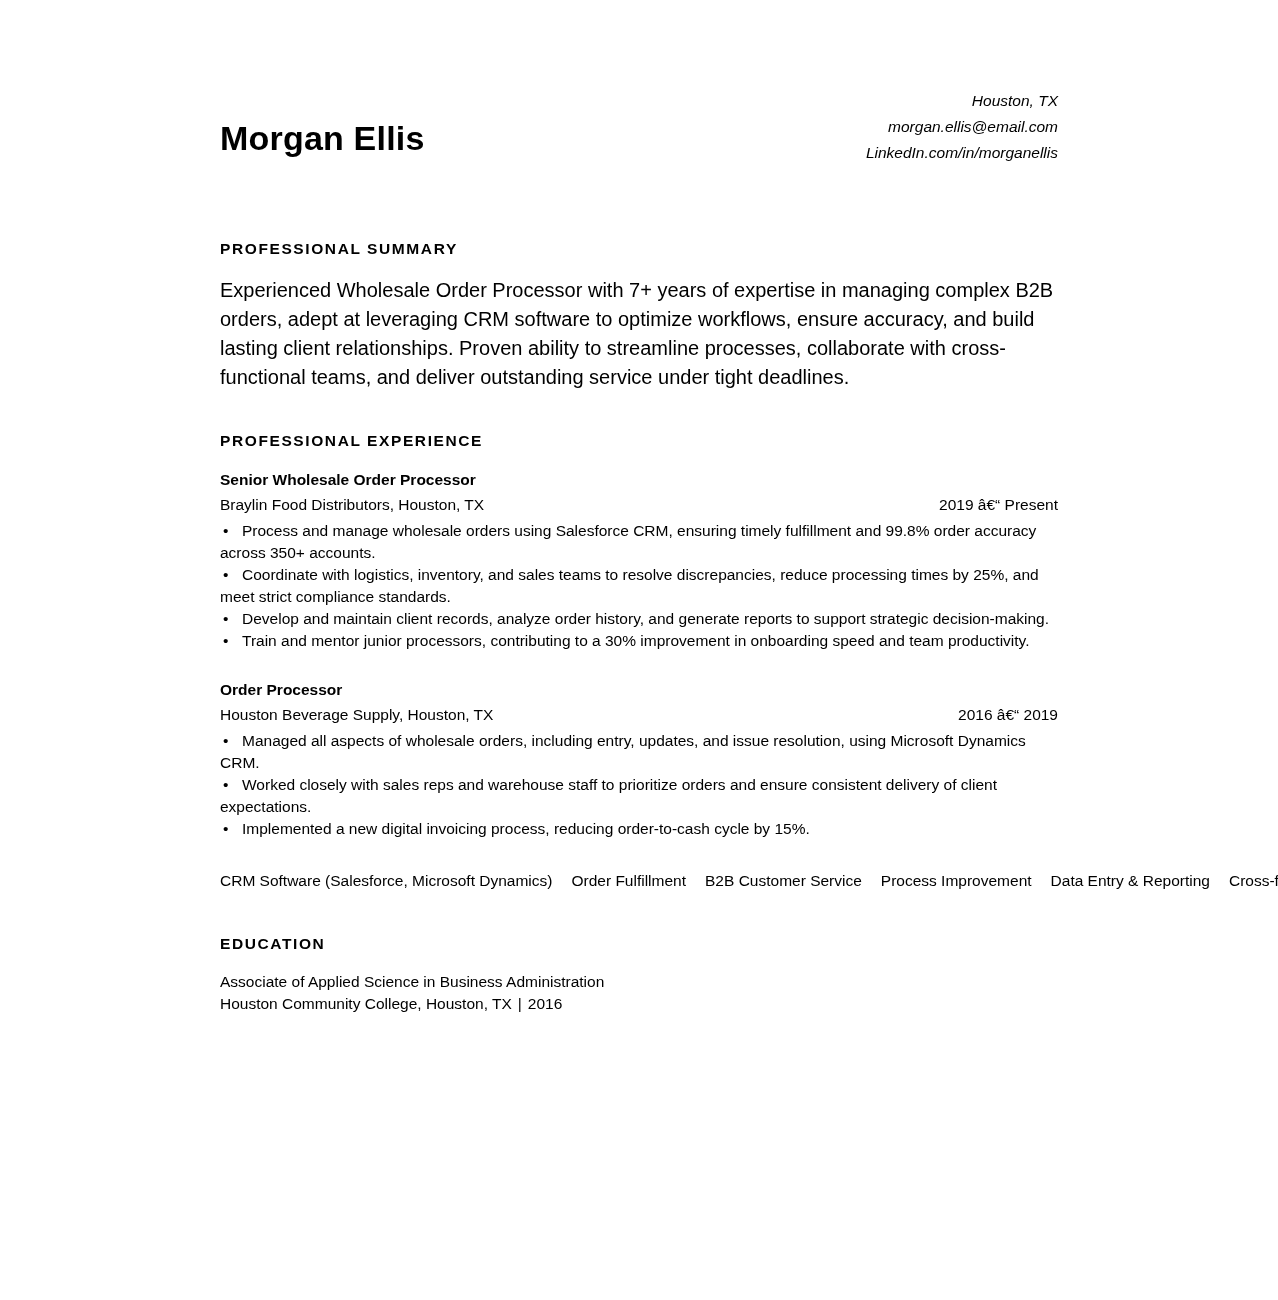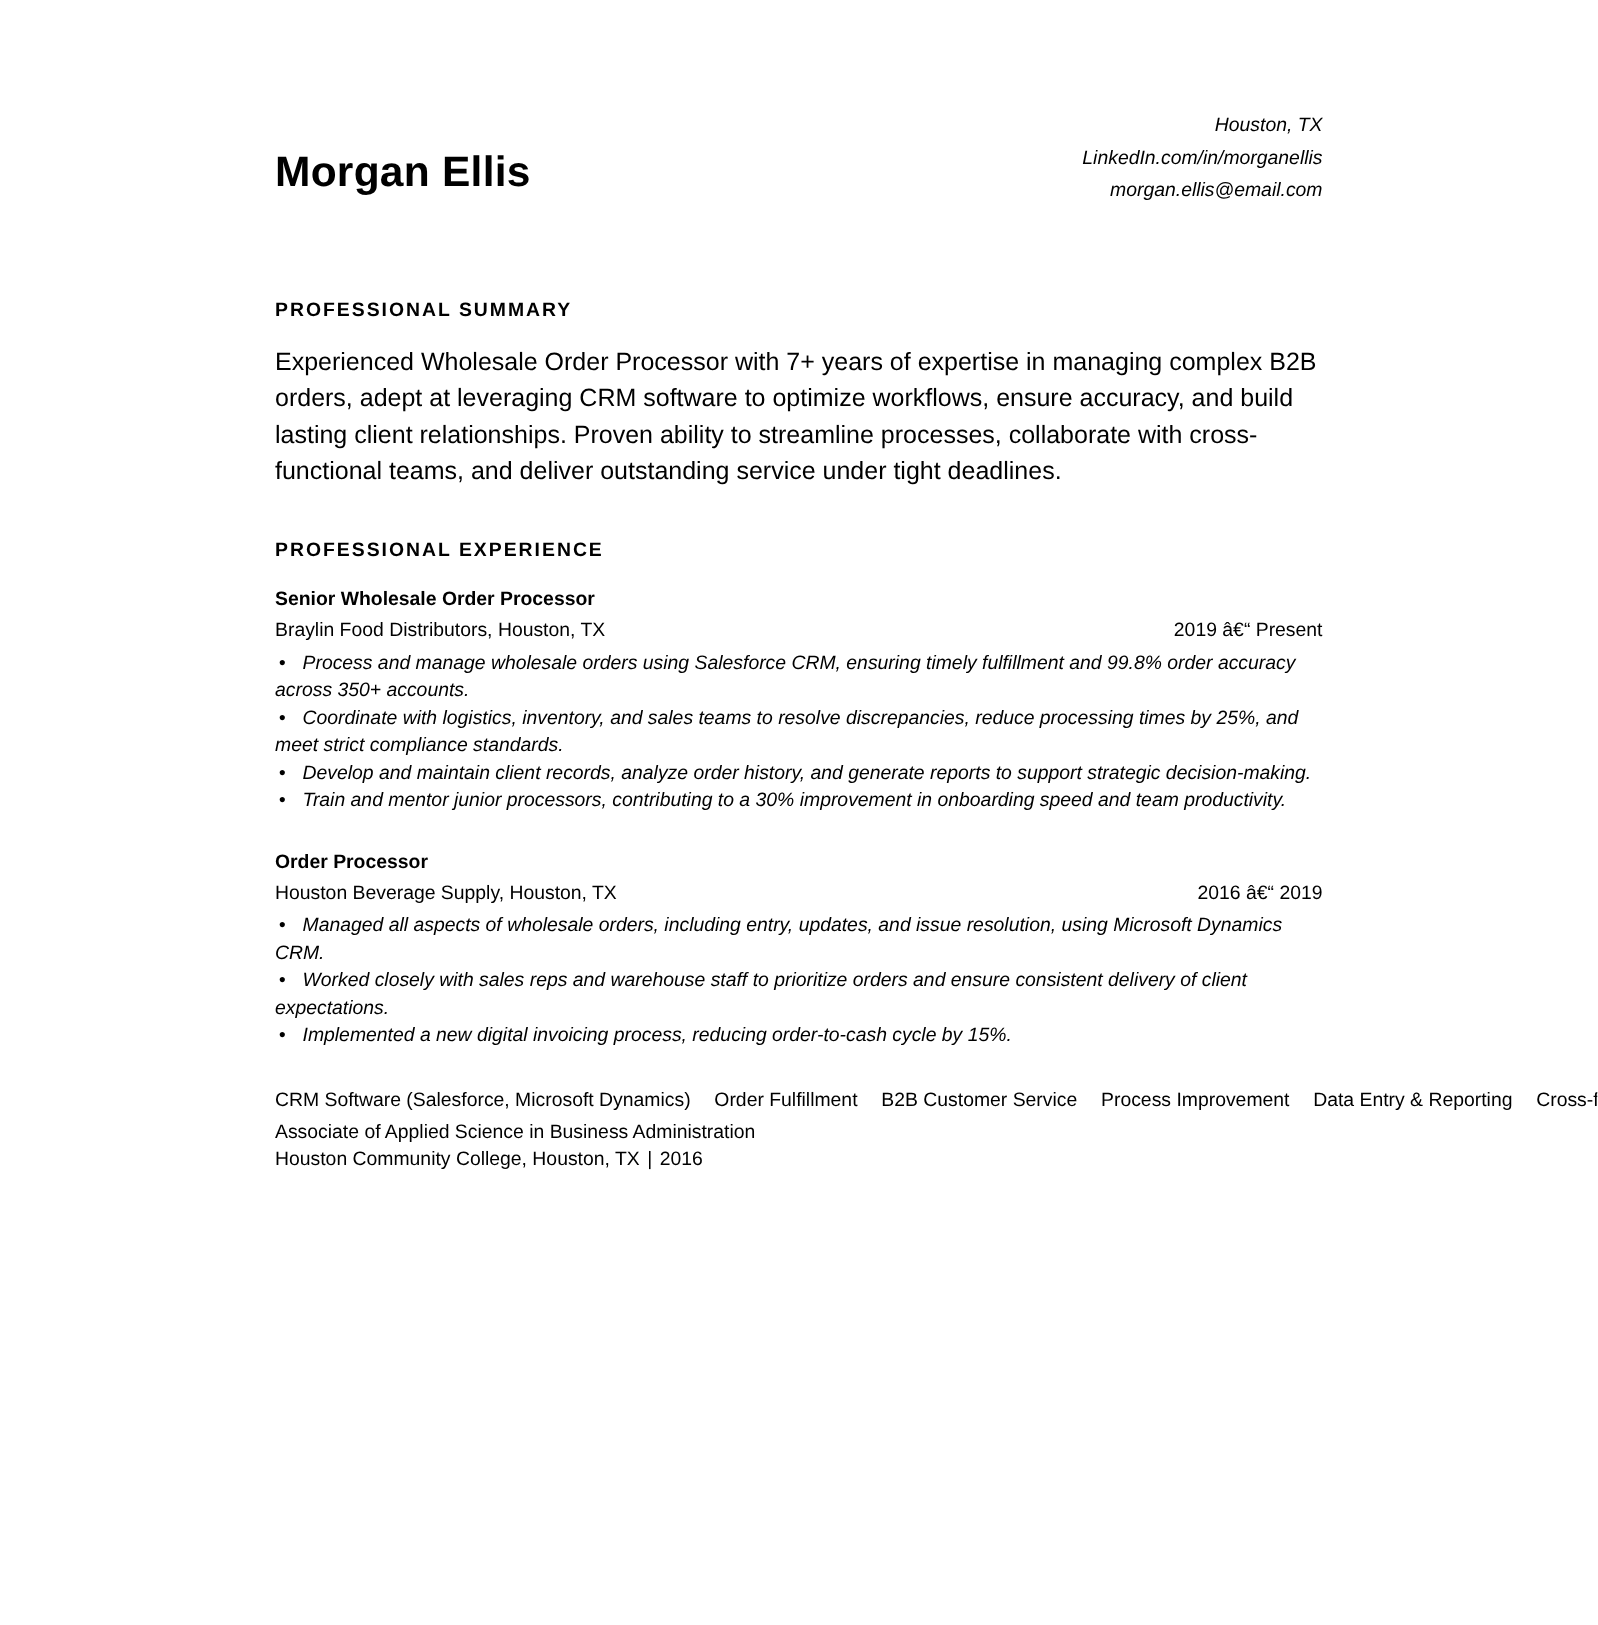--- a/index.html
+++ b/index.html
@@ -97,21 +97,20 @@
     list-style: none;
     margin: 0;
     padding: 0;
   }
   .bullets li {
     position: relative;
     font-size: 15.5px;
     line-height: 22px;
     padding-left: 0;
     text-indent: 0;
-    font-style: italic;
   }
   .bullets li .dot {
     display: inline-block;
     width: 22px;
     text-align: left;
     padding-left: 3px;
     box-sizing: border-box;
   }
 
   
@@ -139,22 +138,22 @@
 </head>
 <body>
 
 <div class="page">
   <div class="content">
 
     <div class="header">
       <div class="name">Morgan Ellis</div>
       <div class="contact">
         <div>Houston, TX</div>
+        <div>morgan.ellis@email.com</div>
         <div>LinkedIn.com/in/morganellis</div>
-        <div>morgan.ellis@email.com</div>
       </div>
     </div>
 
     <div class="section-heading">PROFESSIONAL SUMMARY</div>
     <div class="summary">Experienced Wholesale Order Processor with 7+ years of expertise in managing complex B2B orders, adept at leveraging CRM software to optimize workflows, ensure accuracy, and build lasting client relationships. Proven ability to streamline processes, collaborate with cross-functional teams, and deliver outstanding service under tight deadlines.</div>
 
     <div class="section-heading">PROFESSIONAL EXPERIENCE</div>
 
     <div class="job">
       <div class="job-title">Senior Wholesale Order Processor</div>
@@ -180,17 +179,18 @@
         <li><span class="dot">•</span><span>Managed all aspects of wholesale orders, including entry, updates, and issue resolution, using Microsoft Dynamics CRM.</span></li>
         <li><span class="dot">•</span><span>Worked closely with sales reps and warehouse staff to prioritize orders and ensure consistent delivery of client expectations.</span></li>
         <li><span class="dot">•</span><span>Implemented a new digital invoicing process, reducing order-to-cash cycle by 15%.</span></li>
       </ul>
     </div>
 
     <div class="skills">
       <span class="skill">CRM Software (Salesforce, Microsoft Dynamics)</span><span class="skill">Order Fulfillment</span><span class="skill">B2B Customer Service</span><span class="skill">Process Improvement</span><span class="skill">Data Entry &amp; Reporting</span><span class="skill">Cross-functional Collaboration</span>
     </div>
 
+    <div class="section-heading">EDUCATION</div>
     <div class="edu-line">Associate of Applied Science in Business Administration</div>
     <div class="edu-line"><span>Houston Community College, Houston, TX</span><span class="edu-sep">|</span><span>2016</span></div>
 
   </div>
 </div>
 
 </body></html>

